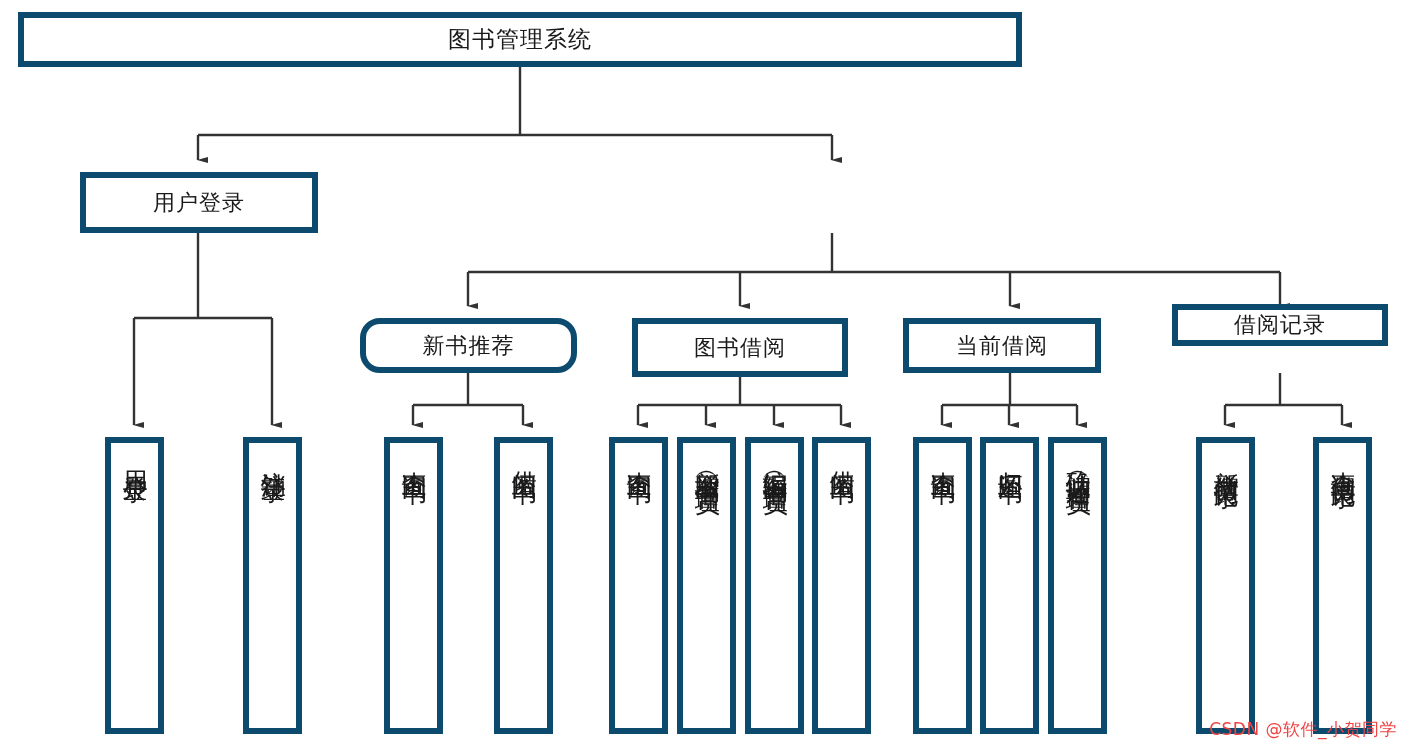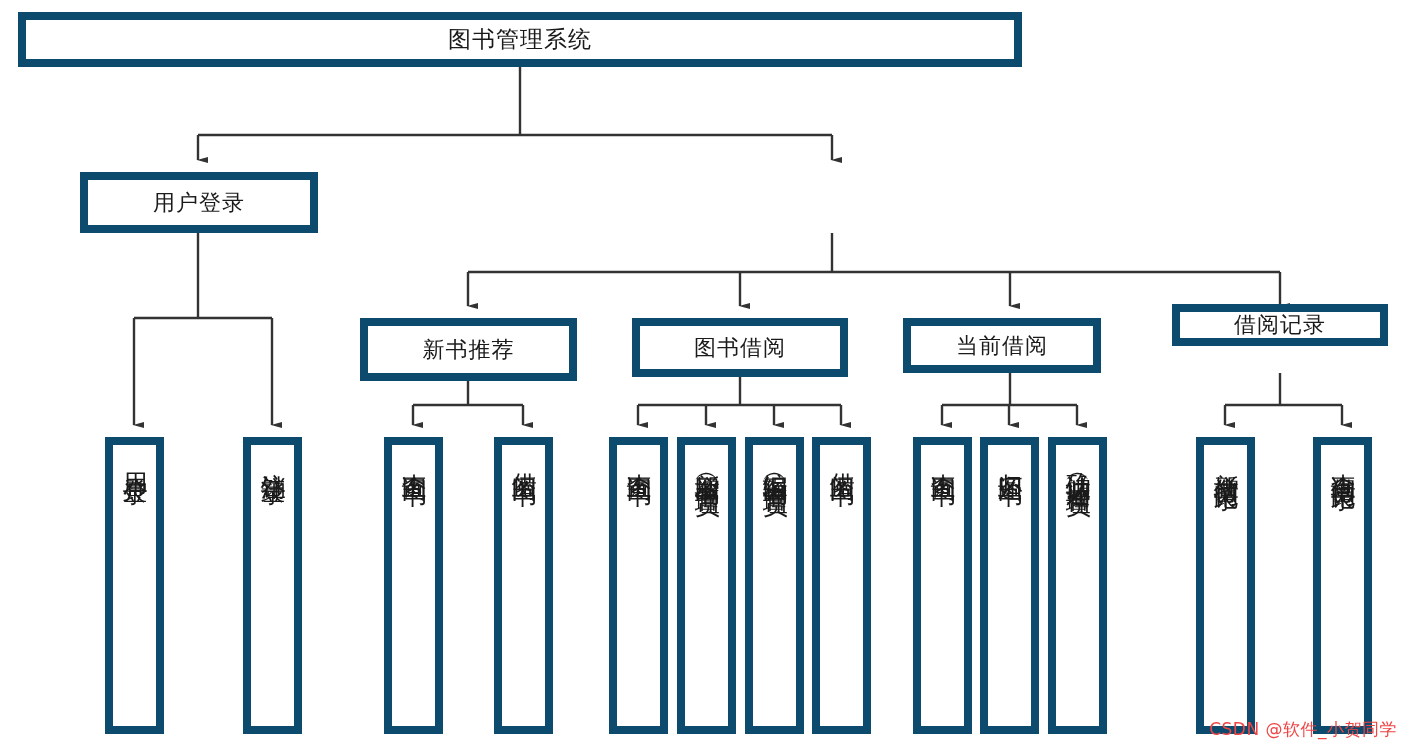--- a/index.html
+++ b/index.html
@@ -20,21 +20,21 @@
   #edges {
     position: absolute;
     left: 0;
     top: 0;
     width: 1405px;
     height: 747px;
   }
   .node {
     position: absolute;
     box-sizing: border-box;
-    border: 8px solid #0c4a6e;
+    border: 6px solid #0c4a6e;
     background: #ffffff;
     display: flex;
     align-items: center;
     justify-content: center;
     color: #1a1a1a;
   }
   .node-label {
     display: block;
     text-align: center;
     line-height: 1.15;
@@ -126,21 +126,21 @@
   </svg>
 
   <div class="node horizontal root" style="left:18px; top:12px; width:1004px; height:55px;">
     <span class="node-label">图书管理系统</span>
   </div>
 
   <div class="node horizontal" style="left:80px; top:172px; width:238px; height:61px;">
     <span class="node-label">用户登录</span>
   </div>
 
-  <div class="node horizontal" style="left:360px; top:318px; width:217px; height:63px;">
+  <div class="node horizontal" style="left:360px; top:318px; width:217px; height:55px;border-radius:20px;">
     <span class="node-label">新书推荐</span>
   </div>
   <div class="node horizontal" style="left:632px; top:318px; width:216px; height:59px;">
     <span class="node-label">图书借阅</span>
   </div>
   <div class="node horizontal" style="left:903px; top:318px; width:198px; height:55px;">
     <span class="node-label">当前借阅</span>
   </div>
   <div class="node horizontal" style="left:1172px; top:304px; width:216px; height:42px;">
     <span class="node-label">借阅记录</span>

